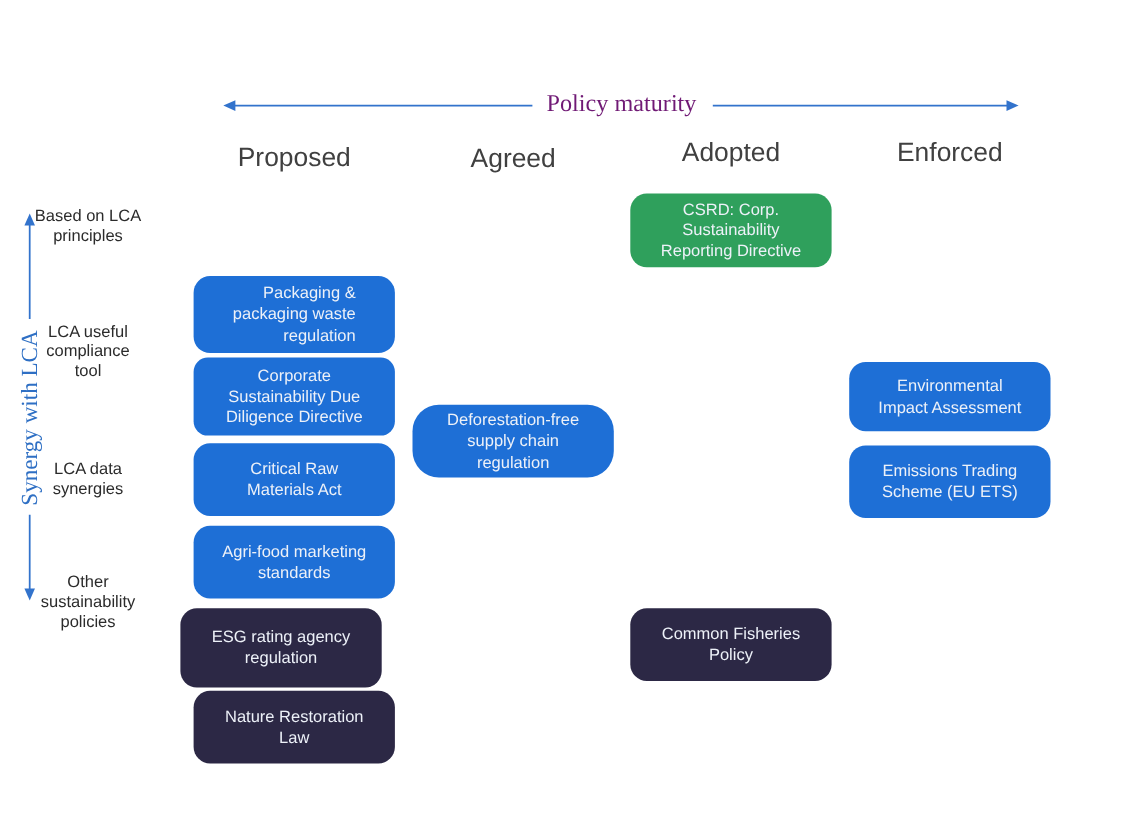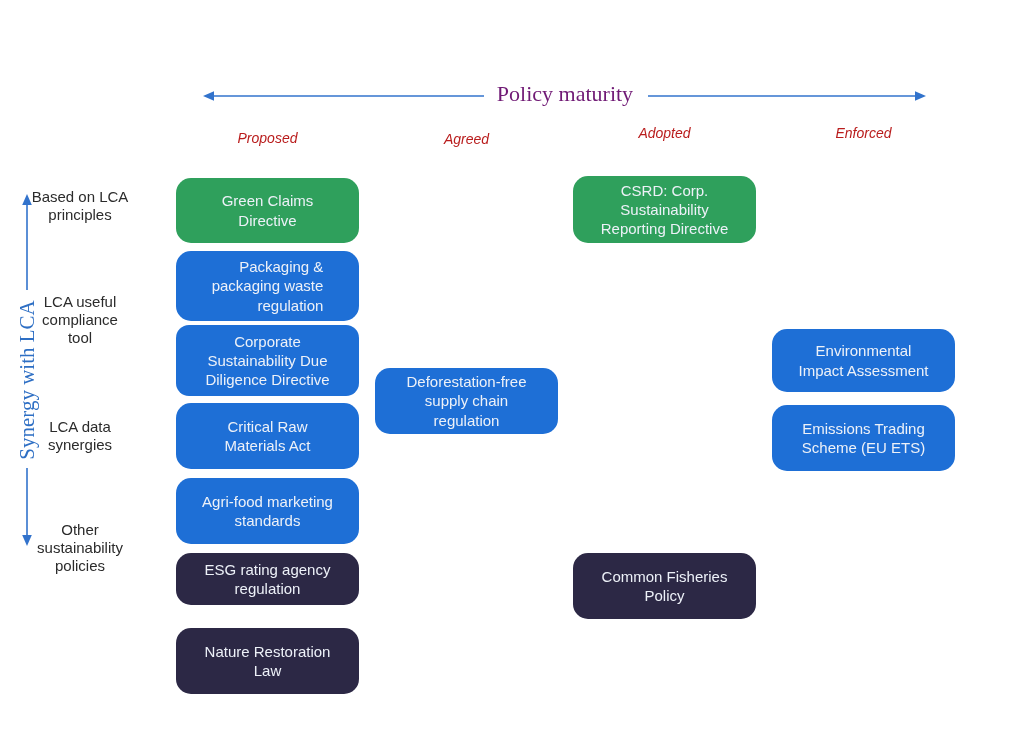--- a/index.html
+++ b/index.html
@@ -29,24 +29,23 @@
     left: 27px; top: 380px;
     transform: translate(-50%, -50%) rotate(-90deg);
     font-family: "Liberation Serif", serif;
     font-size: 21px;
     color: #2e6fc4;
     white-space: nowrap;
   }
   .col-header {
     position: absolute;
     transform: translateX(-50%);
-    font-size: 14px;
-    color: #b91c1c;
+    font-size: 24px;
+    color: #404040;
     white-space: nowrap;
-    font-style: italic;
   }
   .row-label {
     position: absolute;
     left: 0; width: 160px;
     text-align: center;
     font-size: 15px;
     line-height: 18px;
     color: #2b2b2b;
     white-space: pre-line;
   }
@@ -98,37 +97,35 @@
     <div class="row-label" style="top: 188px;">Based on LCA
 principles</div>
     <div class="row-label" style="top: 293px;">LCA useful
 compliance
 tool</div>
     <div class="row-label" style="top: 418px;">LCA data
 synergies</div>
     <div class="row-label" style="top: 521px;">Other
 sustainability
 policies</div>
-    <div class="policy-box" style="left: 176px; top: 178px; height: 65px; background: rgb(47, 160, 92);">Green Claims
-Directive</div>
     <div class="policy-box" style="left: 176px; top: 251px; height: 70px; background: rgb(30, 111, 214); text-align: right;">Packaging &amp;
 packaging waste
 regulation</div>
     <div class="policy-box" style="left: 176px; top: 325px; height: 71px; background: rgb(30, 111, 214); border-radius: 13px;">Corporate
 Sustainability Due
 Diligence Directive</div>
     <div class="policy-box" style="left: 176px; top: 403px; height: 66px; background: rgb(30, 111, 214);">Critical Raw
 Materials Act</div>
     <div class="policy-box" style="left: 176px; top: 478px; height: 66px; background: rgb(30, 111, 214);">Agri-food marketing
 standards</div>
-    <div class="policy-box" style="left: 176px; top: 553px; height: 52px; background: rgb(44, 40, 69);">ESG rating agency
+    <div class="policy-box" style="left: 164px; top: 553px; height: 72px; background: rgb(44, 40, 69);">ESG rating agency
 regulation</div>
     <div class="policy-box" style="left: 176px; top: 628px; height: 66px; background: rgb(44, 40, 69);">Nature Restoration
 Law</div>
-    <div class="policy-box" style="left: 375px; top: 368px; height: 66px; background: rgb(30, 111, 214);">Deforestation-free
+    <div class="policy-box" style="left: 375px; top: 368px; height: 66px; background: rgb(30, 111, 214); border-radius: 24px;">Deforestation-free
 supply chain
 regulation</div>
     <div class="policy-box" style="left: 573px; top: 176px; height: 67px; background: rgb(47, 160, 92);">CSRD: Corp.
 Sustainability
 Reporting Directive</div>
     <div class="policy-box" style="left: 573px; top: 553px; height: 66px; background: rgb(44, 40, 69);">Common Fisheries
 Policy</div>
     <div class="policy-box" style="left: 772px; top: 329px; height: 63px; background: rgb(30, 111, 214);">Environmental
 Impact Assessment</div>
     <div class="policy-box" style="left: 772px; top: 405px; height: 66px; background: rgb(30, 111, 214);">Emissions Trading

